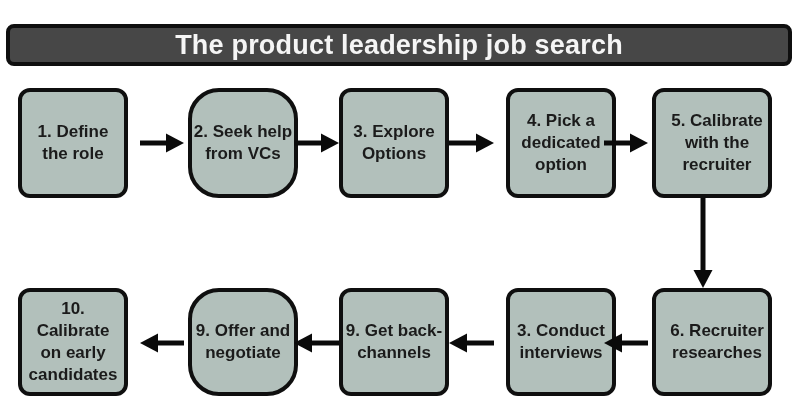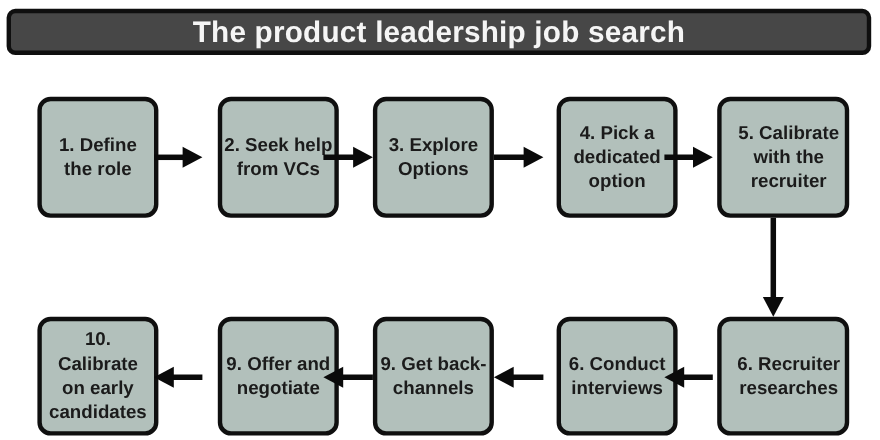--- a/index.html
+++ b/index.html
@@ -10,21 +10,21 @@
     width: 800px;
     height: 400px;
     position: relative;
     overflow: hidden;
     background: var(--background, #ffffff);
     font-family: "Liberation Sans", sans-serif;
   }
   .title-bar {
     position: absolute;
     left: 6px;
-    top: 8px;
+    top: 24px;
     width: 778px;
     height: 34px;
     background: var(--title-bg, #474747);
     border: 4px solid var(--box-border, #0f0f0f);
     border-radius: 8px;
     display: flex;
     align-items: center;
     justify-content: center;
   }
   .title-text {
@@ -46,22 +46,22 @@
     text-align: center;
     color: var(--box-text, #1b1b1b);
     font-size: 17px;
     font-weight: 700;
     line-height: 1.3;
     white-space: pre-line;
     box-sizing: content-box;
   }
   .row1 { top: 88px;  height: 102px; }
   .row2 { top: 288px; height: 100px; }
-  .c1 { left: 34px; }
-  .c2 { left: 198px; }
+  .c1 { left: 18px; }
+  .c2 { left: 188px; border-radius: 31px; }
   .c3 { left: 339px; }
   .c4 { left: 494px; margin-left: 12px; }
   .c5 { left: 652px; padding-left: 10px; }
   .arrow-layer {
     position: absolute;
     left: 0;
     top: 0;
     width: 800px;
     height: 400px;
     pointer-events: none;
@@ -91,21 +91,21 @@
 Options</div>
 <div class="step-box row1 c4">4. Pick a
 dedicated
 option</div>
 <div class="step-box row1 c5">5. Calibrate
 with the
 recruiter</div>
 
 <div class="step-box row2 c5">6. Recruiter
 researches</div>
-<div class="step-box row2 c4">6. Conduct
+<div class="step-box row2 c4">3. Conduct
 interviews</div>
 <div class="step-box row2 c3">9. Get back-
 channels</div>
 <div class="step-box row2 c2">9. Offer and
 negotiate</div>
 <div class="step-box row2 c1">10.
 Calibrate
 on early
 candidates</div>
 

